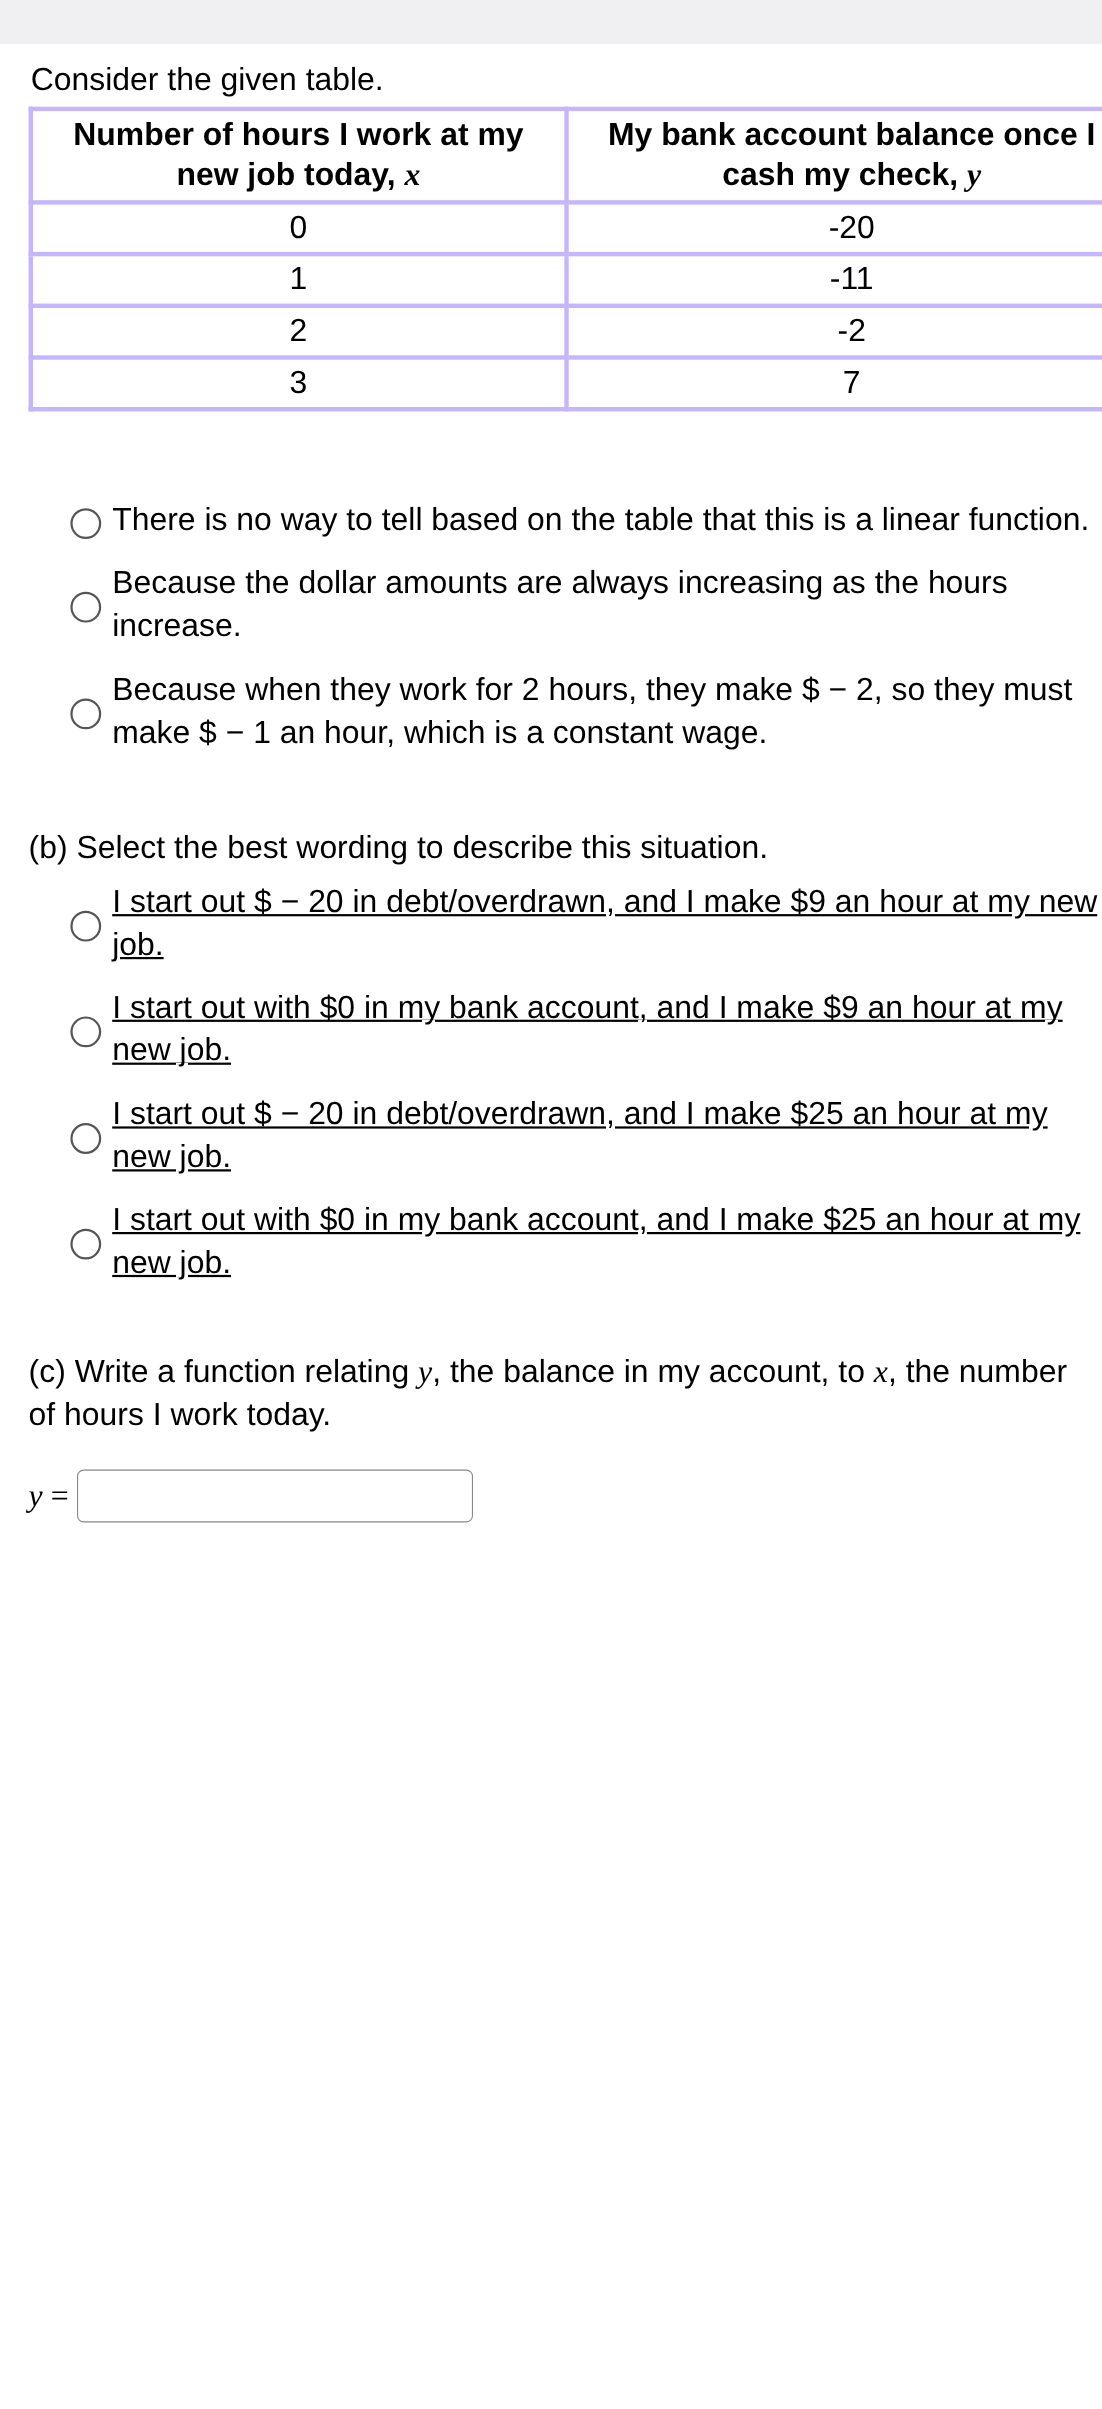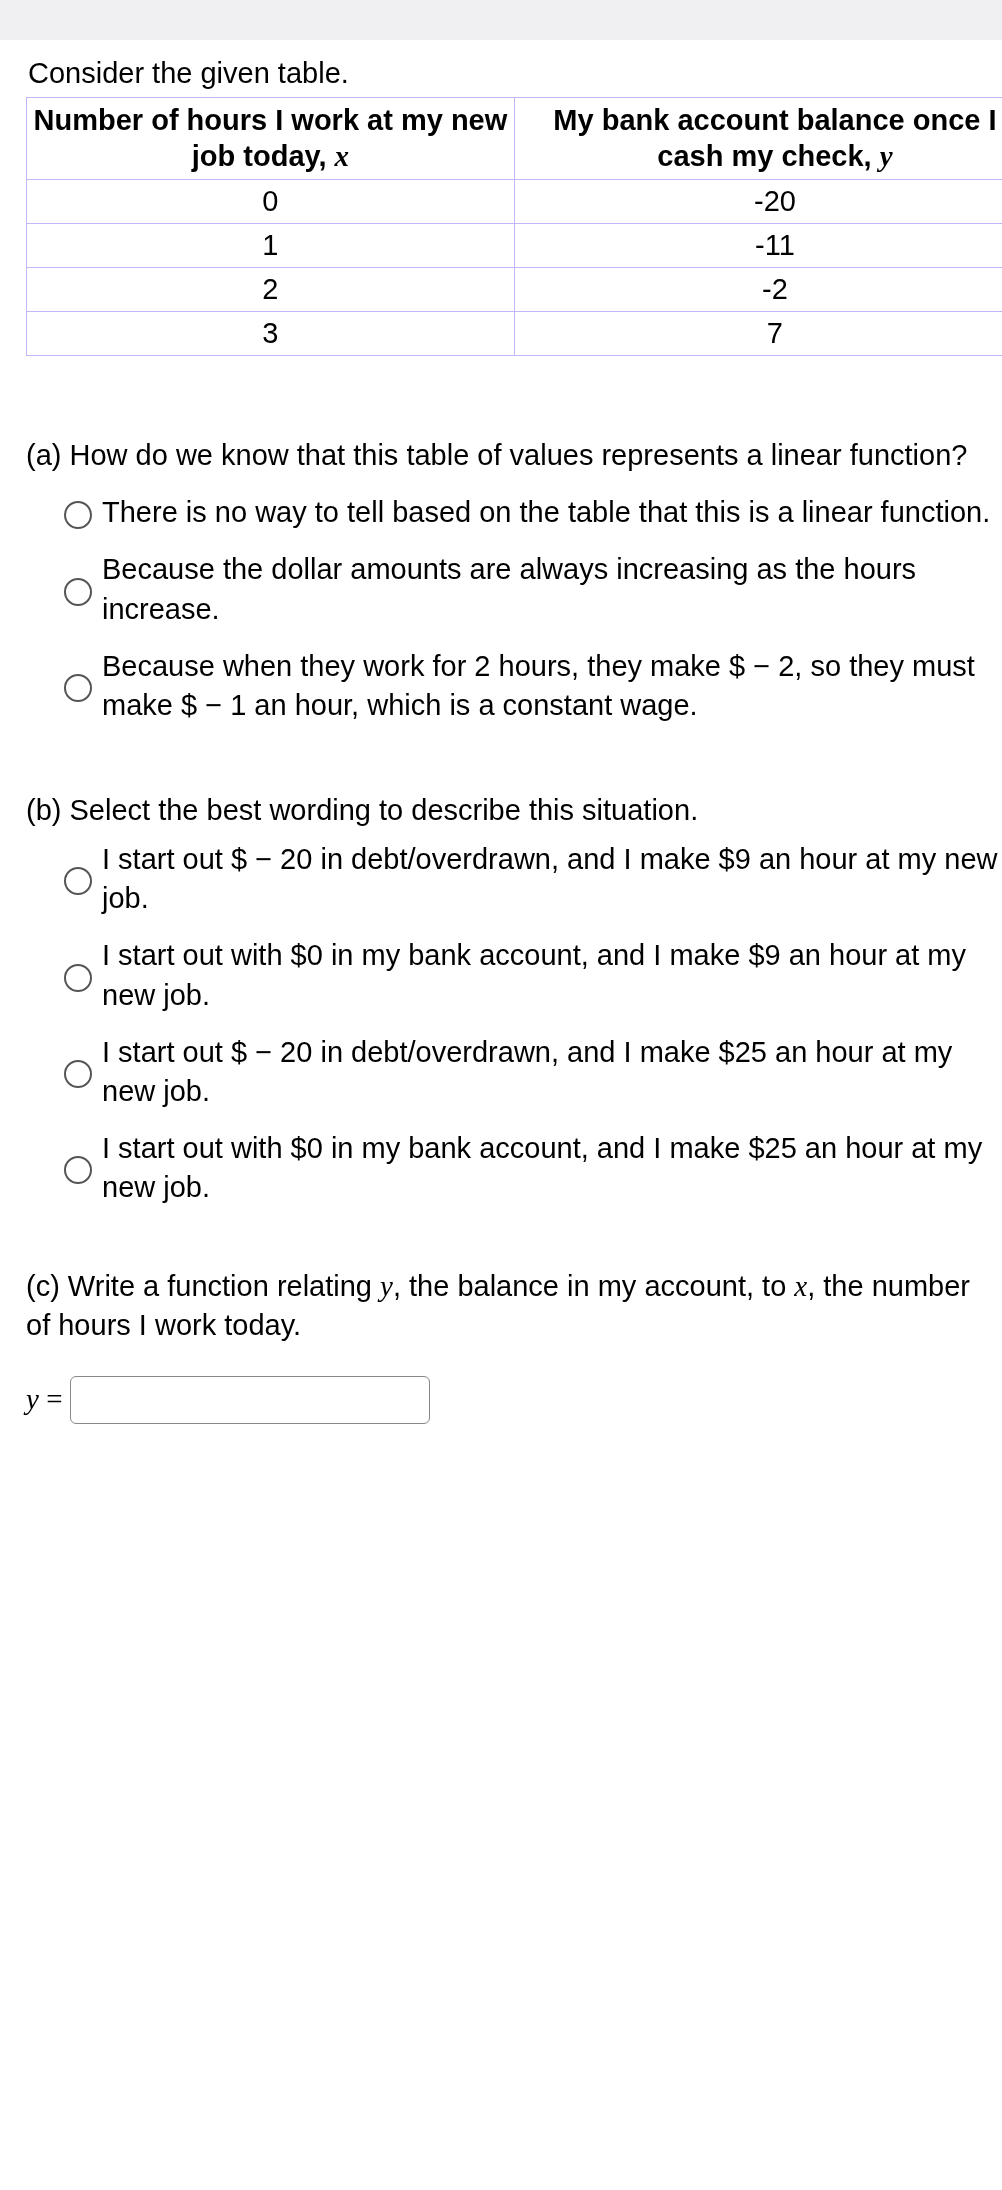--- a/index.html
+++ b/index.html
@@ -22,21 +22,21 @@
   }
   .intro {
     margin: 0 0 4px 2px;
   }
   table.data {
     border-collapse: collapse;
     width: 1010px;
     margin-bottom: 80px;
   }
   table.data th, table.data td {
-    border: 1px solid #c4b5fd;
+    border: 4px solid #c4b5fd;
     text-align: center;
     padding: 2px 6px;
     font-weight: 400;
   }
   table.data th {
     font-weight: 700;
     padding: 4px 6px;
     line-height: 1.25;
   }
   .var-it {
@@ -121,38 +121,37 @@
         <td>2</td>
         <td>-2</td>
       </tr>
       <tr>
         <td>3</td>
         <td>7</td>
       </tr>
     </tbody>
   </table>
 
-  <div class="part">(a) How do we know that this table of values represents a linear function?</div>
   <div class="options">
     <div class="opt">
       <div class="radio"></div>
       <div class="opt-text">There is no way to tell based on the table that this is a linear function.</div>
     </div>
     <div class="opt">
       <div class="radio"></div>
       <div class="opt-text">Because the dollar amounts are always increasing as the hours increase.</div>
     </div>
     <div class="opt">
       <div class="radio"></div>
       <div class="opt-text">Because when they work for 2 hours, they make $ − 2, so they must make $ − 1 an hour, which is a constant wage.</div>
     </div>
   </div>
 
   <div class="part sec-b">(b) Select the best wording to describe this situation.</div>
-  <div class="options" style="margin-top:10px;">
+  <div class="options" style="margin-top:10px;text-decoration:underline;">
     <div class="opt">
       <div class="radio"></div>
       <div class="opt-text">I start out $ − 20 in debt/overdrawn, and I make $9 an hour at my new job.</div>
     </div>
     <div class="opt">
       <div class="radio"></div>
       <div class="opt-text">I start out with $0 in my bank account, and I make $9 an hour at my new job.</div>
     </div>
     <div class="opt">
       <div class="radio"></div>

